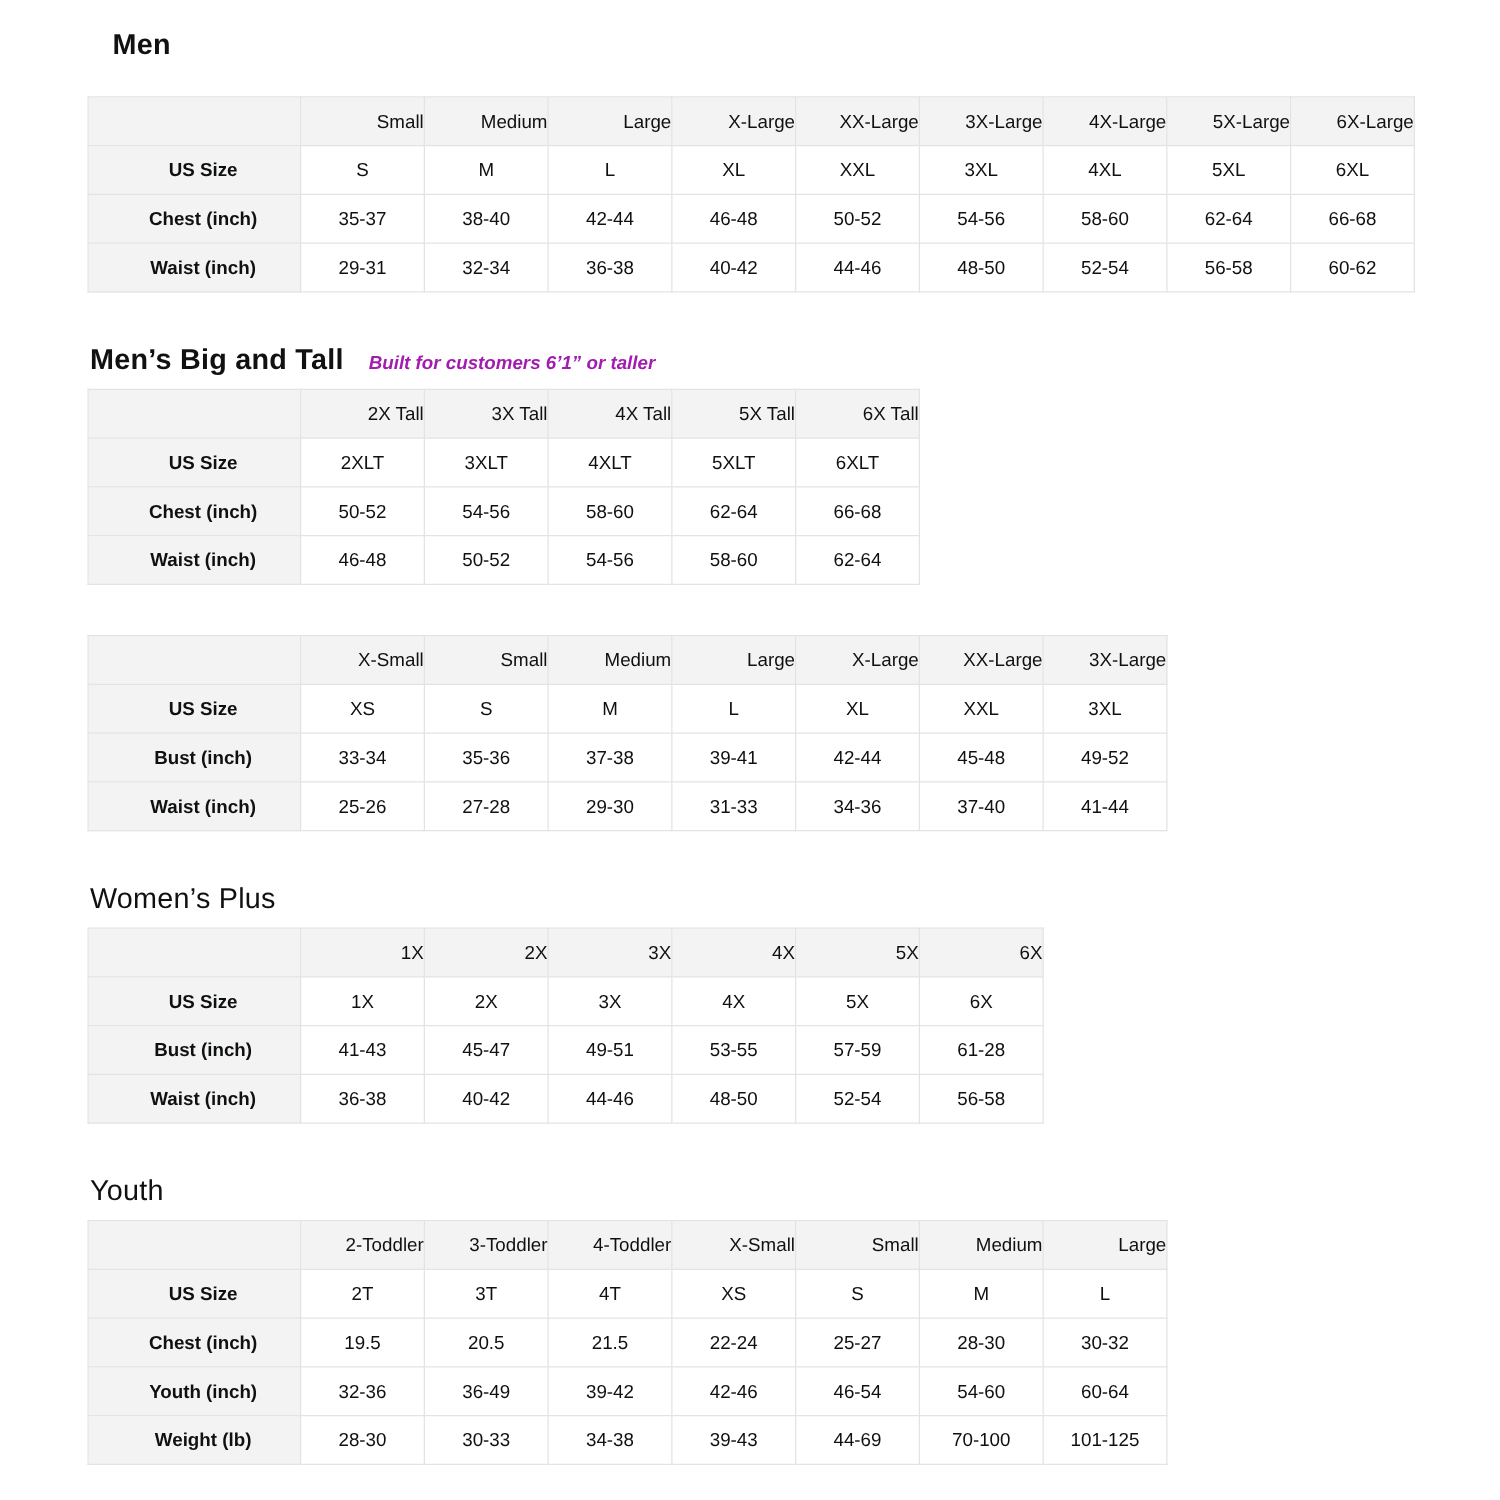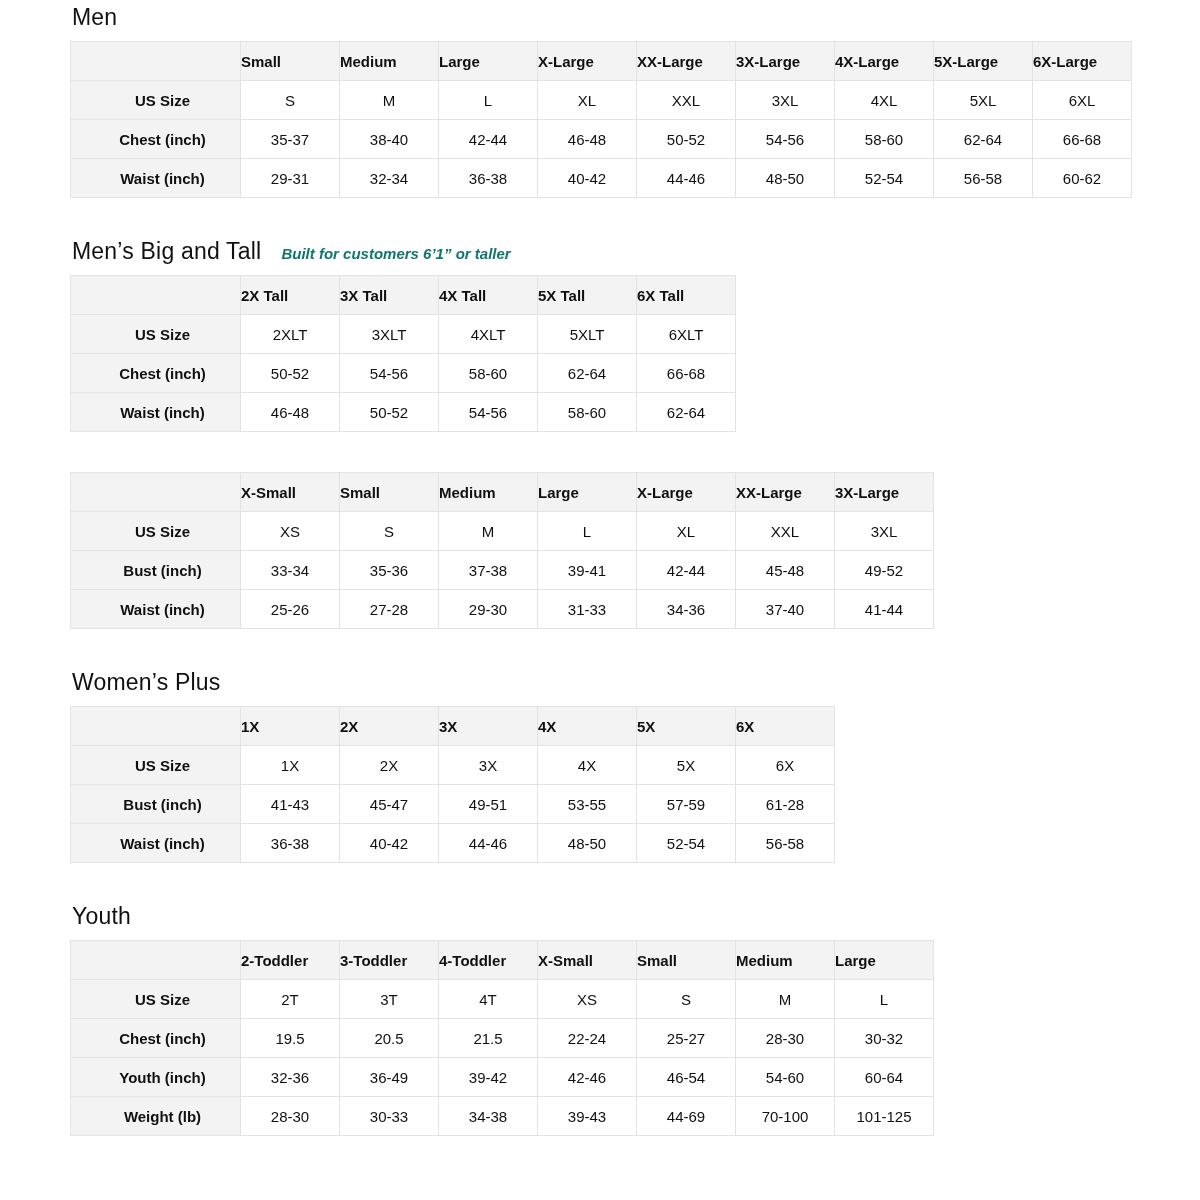--- a/index.html
+++ b/index.html
@@ -19,55 +19,55 @@
   }
   .size-section{margin-bottom:40px;}
   .section-heading{
     display:flex;align-items:baseline;gap:20px;
     margin:0 0 10px 2px;
   }
   .section-title{
     font-size:23px;font-weight:400;color:#111;letter-spacing:.2px;
   }
   .section-subtitle{
-    font-size:15px;font-style:italic;font-weight:700;color:#0f766e;
+    font-size:15px;font-style:italic;font-weight:700;color:#a21caf;
   }
   table.size-table{
     border-collapse:collapse;table-layout:fixed;
   }
   table.size-table col.label-col{width:170px;}
   table.size-table col.data-col{width:99px;}
   .size-table th,.size-table td{
     border:1px solid var(--border);
     height:39px;
     font-size:15px;
     vertical-align:middle;
     padding:0;
   }
   .size-table th.corner, .size-table th.col-header{
     background:var(--header-bg);
   }
   .size-table th.col-header{
-    font-weight:700;text-align:left;
+    font-weight:400;text-align:right;
   }
   .size-table th.row-label{
     background:var(--header-bg);
     font-weight:700;text-align:center;padding-left:14px;
   }
   .size-table td.size-cell{
     background:#ffffff;text-align:center;font-weight:400;
   }
 </style>
 </head>
 <body>
 
 <main id="sections-root">
     <section class="size-section">
       <div class="section-heading">
-        <h2 class="section-title" style="margin: 0px; font-weight: 400;">Men</h2>
+        <h2 class="section-title" style="margin: 18px; font-weight: 700;">Men</h2>
       </div>
       <table class="size-table">
         <colgroup>
           <col class="label-col">
           <col class="data-col">
           <col class="data-col">
           <col class="data-col">
           <col class="data-col">
           <col class="data-col">
           <col class="data-col">
@@ -124,21 +124,21 @@
             <td class="size-cell">48-50</td>
             <td class="size-cell">52-54</td>
             <td class="size-cell">56-58</td>
             <td class="size-cell">60-62</td>
           </tr>
         </tbody>
       </table>
     </section>
     <section class="size-section">
       <div class="section-heading">
-        <h2 class="section-title" style="margin: 0px; font-weight: 400;">Men’s Big and Tall</h2>
+        <h2 class="section-title" style="margin: 0px; font-weight: 700;">Men’s Big and Tall</h2>
         <span class="section-subtitle">Built for customers 6’1” or taller</span>
       </div>
       <table class="size-table">
         <colgroup>
           <col class="label-col">
           <col class="data-col">
           <col class="data-col">
           <col class="data-col">
           <col class="data-col">
           <col class="data-col">

